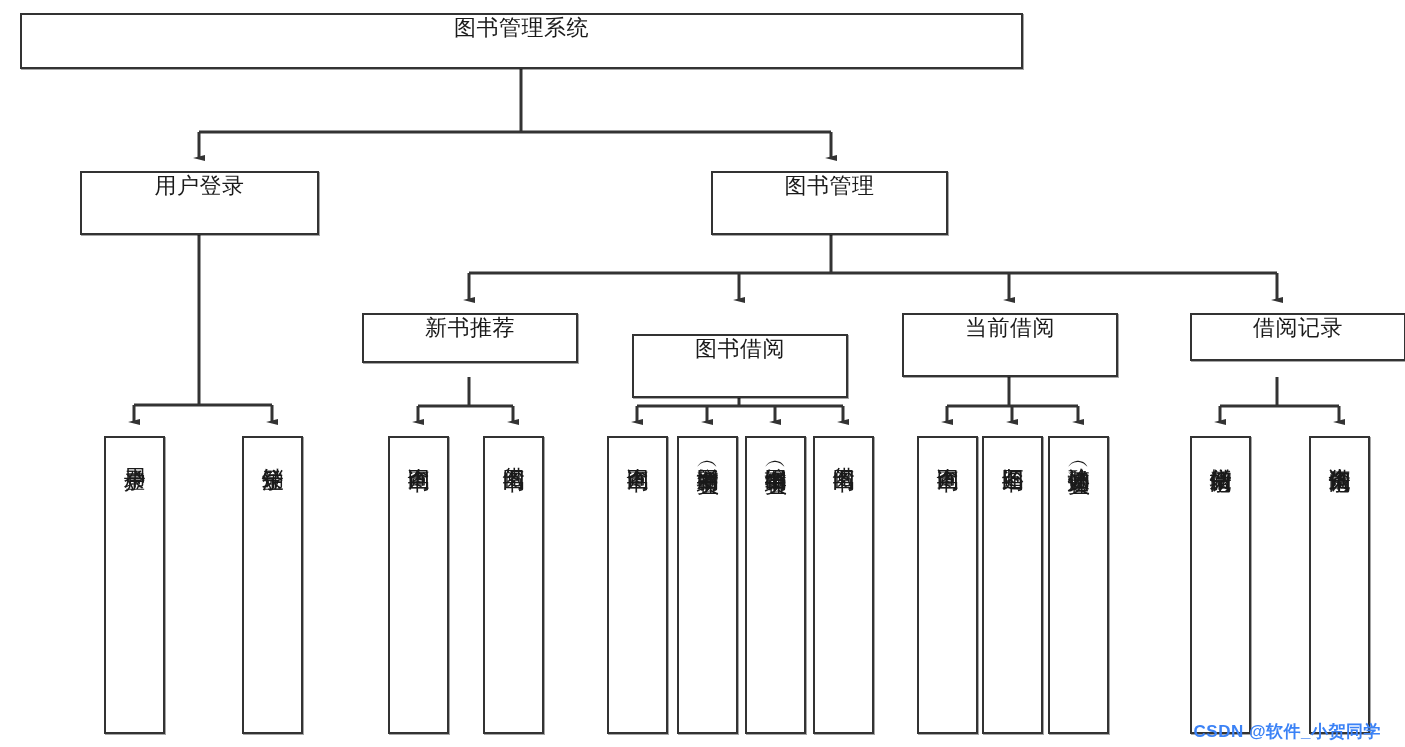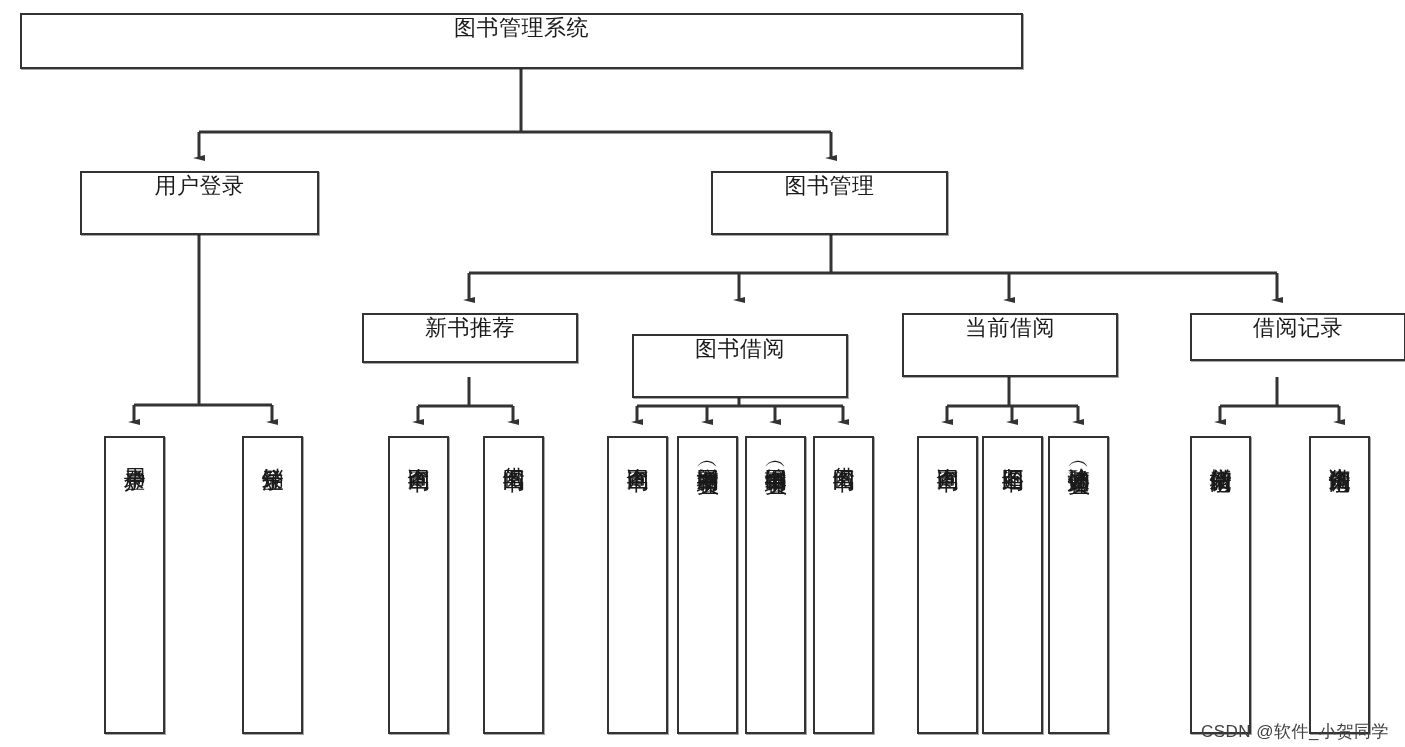--- a/index.html
+++ b/index.html
@@ -49,27 +49,28 @@
   .node.vertical .label {
     writing-mode: vertical-rl;
     text-orientation: upright;
     font-size: 22px;
     line-height: 1.12;
     letter-spacing: 1px;
     white-space: nowrap;
   }
   .watermark {
     position: absolute;
-    right: 16px;
+    right: 24px;
     bottom: 4px;
     font-size: 17px;
-    color: #404040;
+    color: #3b82f6;
     letter-spacing: 0.5px;
     white-space: nowrap;
     pointer-events: none;
+    font-weight: bold;
   }
 </style>
 </head>
 <body>
 
 <div id="canvas">
 
   <svg class="connectors" viewBox="0 0 1405 747">
     <defs>
       <marker id="arrow" markerWidth="10" markerHeight="12" refX="3" refY="6" orient="auto" markerUnits="userSpaceOnUse">

